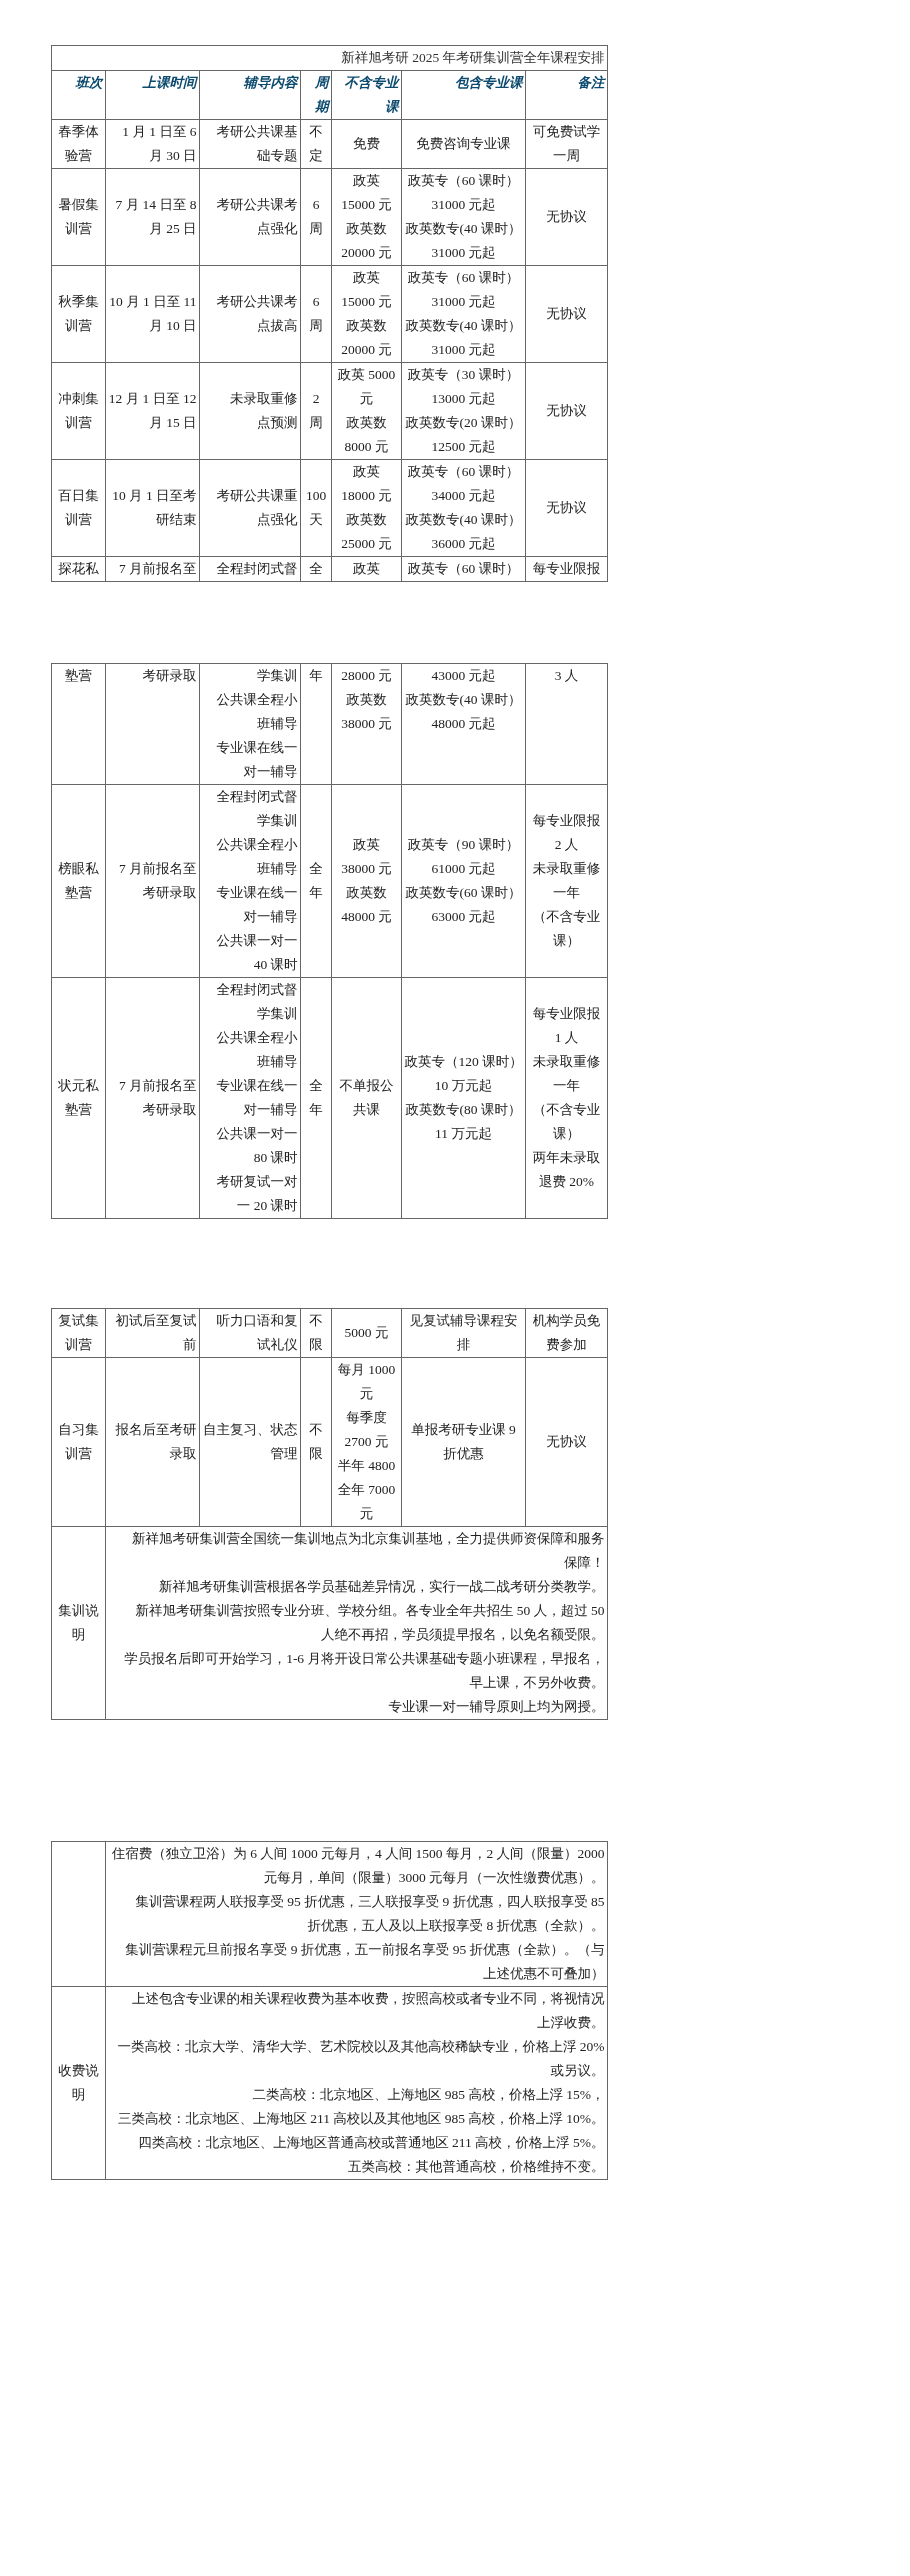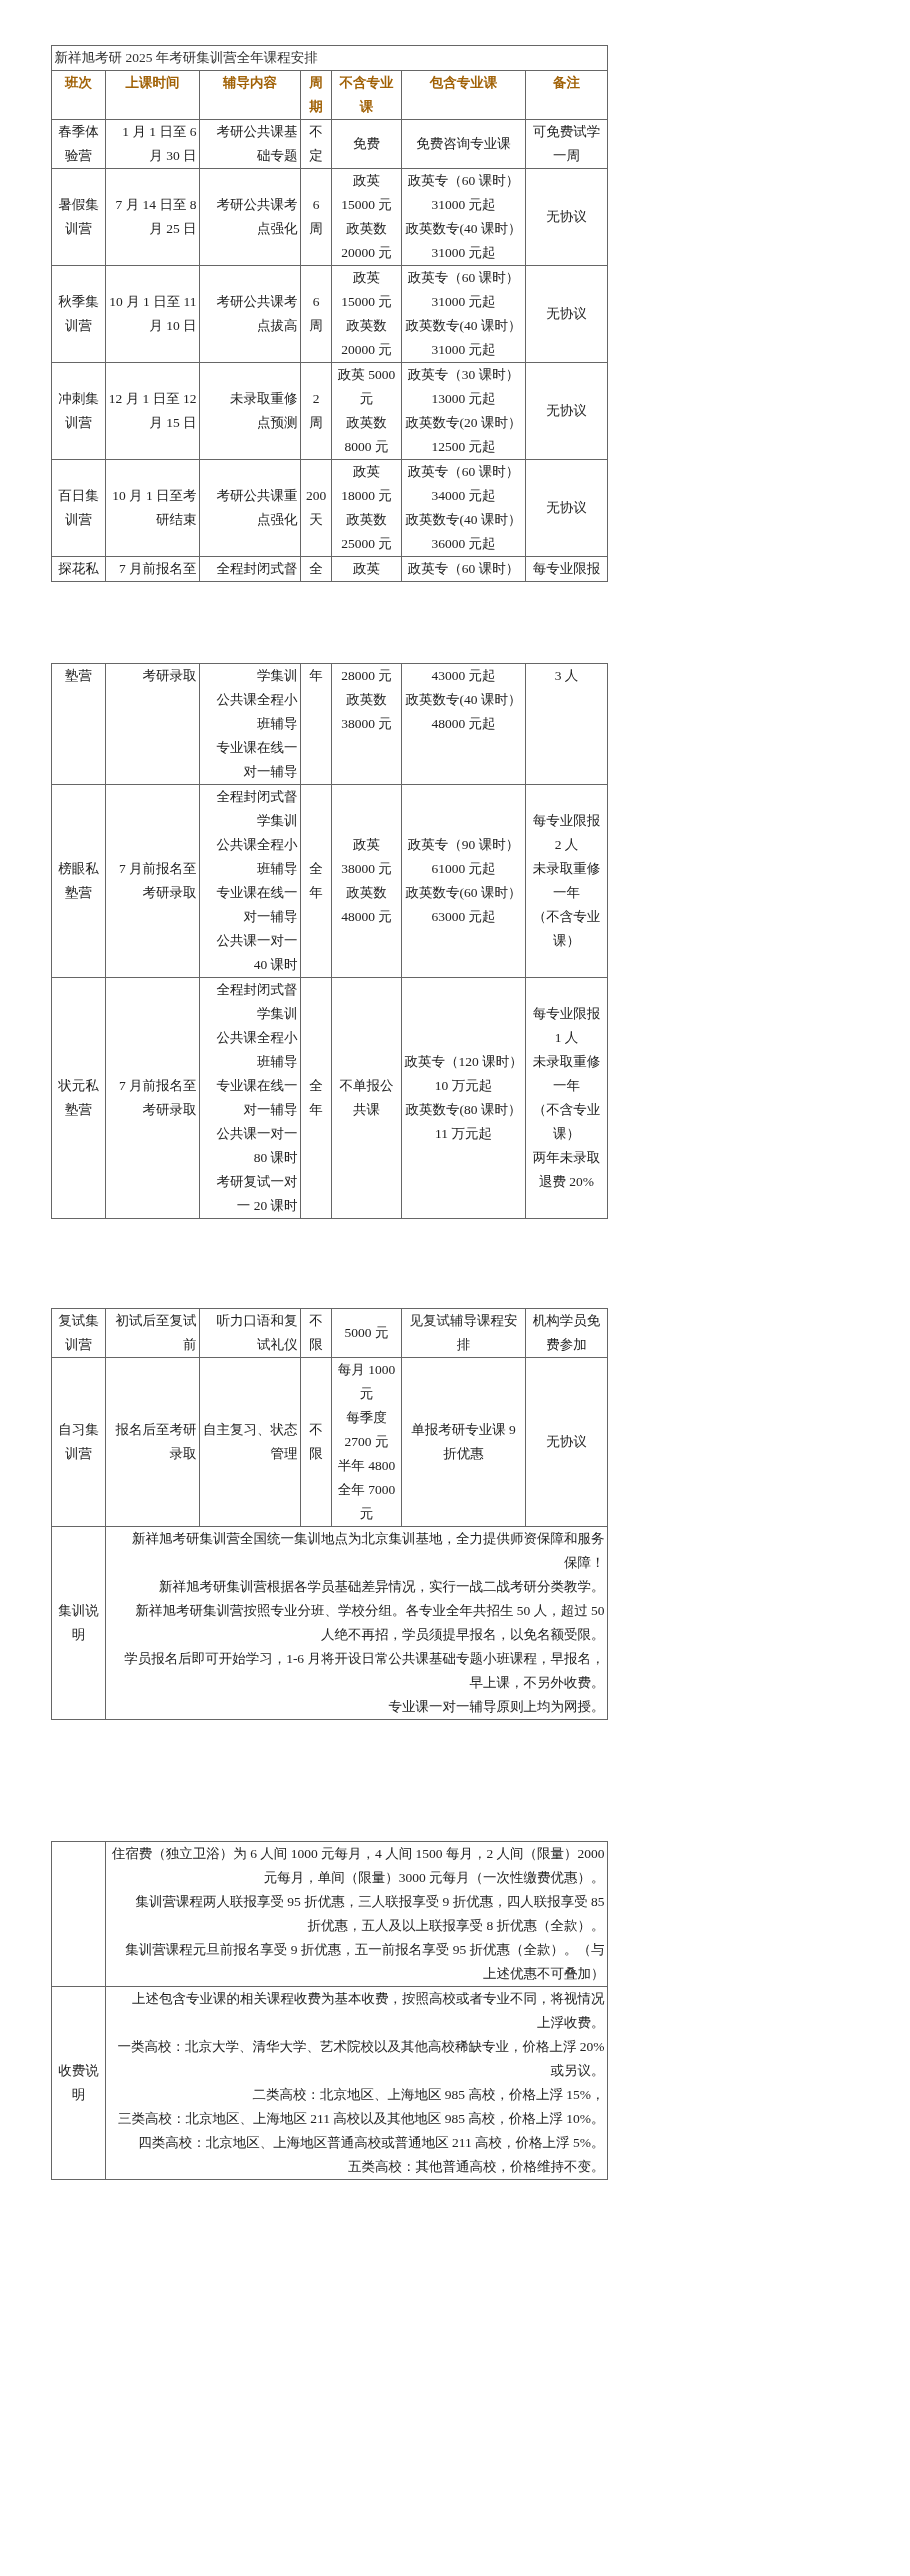--- a/index.html
+++ b/index.html
@@ -16,27 +16,27 @@
     border:0.8px solid #666;
     padding:0 2.5px;
     font-size:13.5px;
     line-height:24px;
     white-space:pre;
     vertical-align:middle;
     overflow:visible;
     font-weight:normal;
   }
   .seg th {
-    font-weight:bold; color:#a16207; text-align:center;
-    vertical-align:top; white-space:normal; word-break:break-all;
+    font-weight:bold; color:#0c4a6e; text-align:right;
+    vertical-align:top; white-space:normal; word-break:break-all;font-style:italic;
   }
   .c { text-align:center; }
   .l { text-align:right; }
   tr.top td { vertical-align:top; }
-  .title-cell { text-align:left; color:#333; }
+  .title-cell { text-align:right; color:#333; }
 </style>
 </head>
 <body>
 
 <table class="seg" style="top:45px">
   <colgroup>
       <col style="width:54px">
       <col style="width:94px">
       <col style="width:101px">
       <col style="width:31px">
@@ -128,21 +128,21 @@
 12500 元起</td>
     <td class="c">无协议</td>
   </tr>
   <tr>
     <td class="c">百日集
 训营</td>
     <td class="l">10 月 1 日至考
 研结束</td>
     <td class="l">考研公共课重
 点强化</td>
-    <td class="c">200
+    <td class="c">100
 天</td>
     <td class="c">政英
 18000 元
 政英数
 25000 元</td>
     <td class="c">政英专（60 课时）
 34000 元起
 政英数专(40 课时）
 36000 元起</td>
     <td class="c">无协议</td>

